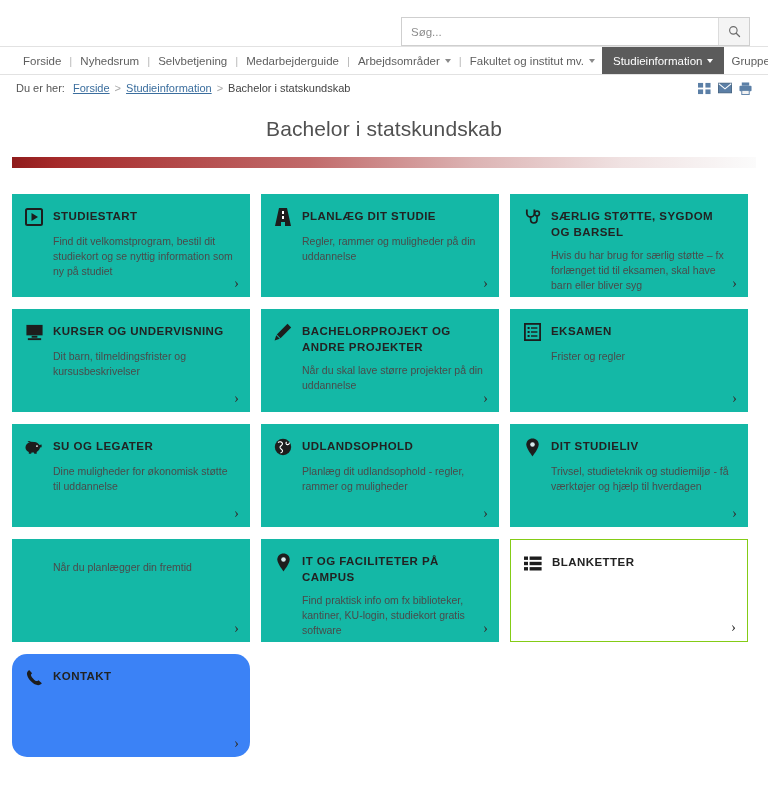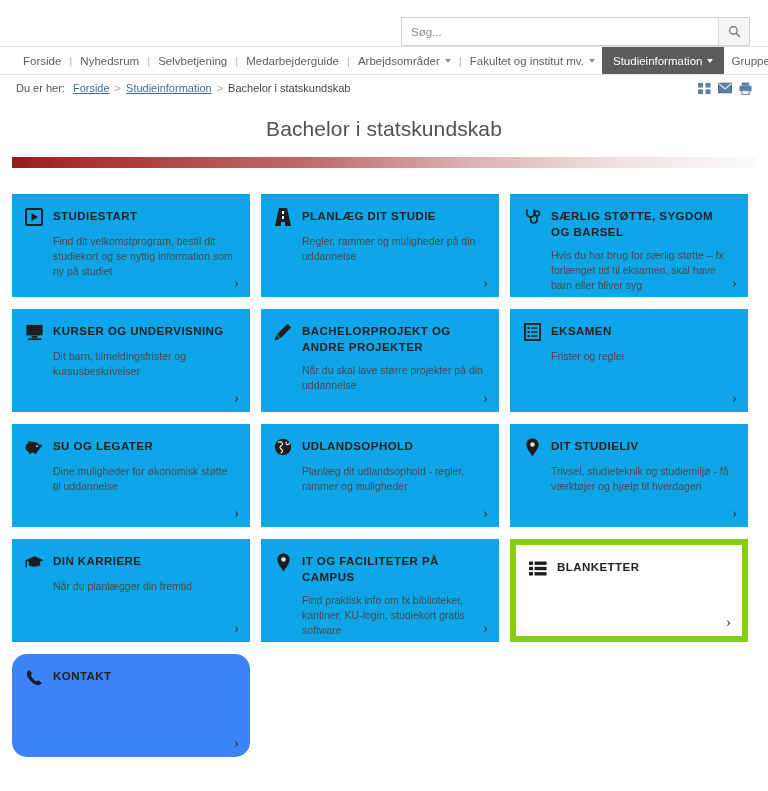--- a/index.html
+++ b/index.html
@@ -137,26 +137,26 @@
   
   .grid {
     padding: 26px 12px 0 12px;
     display: flex;
     flex-wrap: wrap;
     gap: 12px 11px;
   }
   .card {
     width: 238px;
     height: 103px;
-    background: #0ea5e9;
+    background: #14b8a6;
     position: relative;
     padding: 14px 14px 0 12px;
     cursor: pointer;
   }
-  .card.white { background: #ffffff; border: 6px solid #84cc16; }
+  .card.white { background: #ffffff; border: 1px solid #84cc16; }
   .card.grey  { background: #3b82f6; border-radius: 15px; }
   .card-head {
     display: flex;
     align-items: flex-start;
     gap: 9px;
   }
   .card-icon {
     flex: 0 0 auto;
     width: 20px;
     height: 20px;
@@ -421,30 +421,20 @@
           <circle cx="7" cy="6.5" r="2.3" fill="#d5eaec"></circle>
         </svg>
       </span>
       <div class="card-title">DIT STUDIELIV</div>
     </div>
     <div class="card-desc">Trivsel, studieteknik og studiemiljø - få værktøjer og hjælp til hverdagen</div>
     <div class="card-chevron">›</div>
   </div>
 
   <div class="card">
-    <div class="card-head">
-      <span class="card-icon">
-        <svg width="19" height="15" viewBox="0 0 20 15">
-          <polygon points="10,1 19.5,5 10,9 0.5,5" fill="#1d1d1d"></polygon>
-          <path d="M4 6.4 L4 10.5 C6 12.2 14 12.2 16 10.5 L16 6.4" fill="#1d1d1d"></path>
-          <line x1="1.4" y1="5.2" x2="1.4" y2="12.8" stroke="#1d1d1d" stroke-width="1.4"></line>
-        </svg>
-      </span>
-      <div class="card-title">DIN KARRIERE</div>
-    </div>
     <div class="card-desc">Når du planlægger din fremtid</div>
     <div class="card-chevron">›</div>
   </div>
 
   <div class="card">
     <div class="card-head">
       <span class="card-icon">
         <svg width="15" height="19" viewBox="0 0 14 19">
           <path d="M7 0.6 C3.4 0.6 0.8 3.2 0.8 6.6 C0.8 10.6 7 18.4 7 18.4 C7 18.4 13.2 10.6 13.2 6.6 C13.2 3.2 10.6 0.6 7 0.6 Z" fill="#1d1d1d"></path>
           <circle cx="7" cy="6.5" r="2.3" fill="#d5eaec"></circle>

